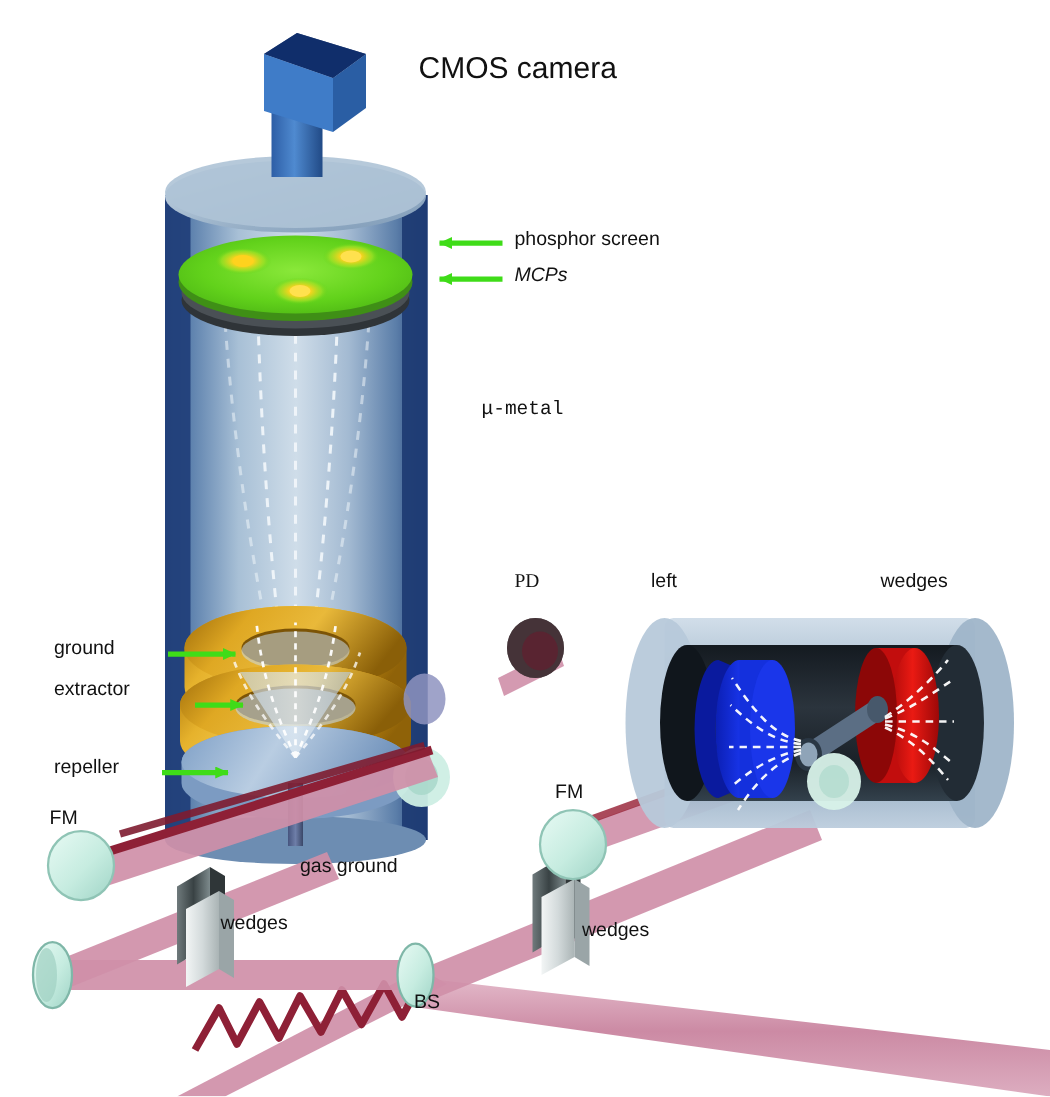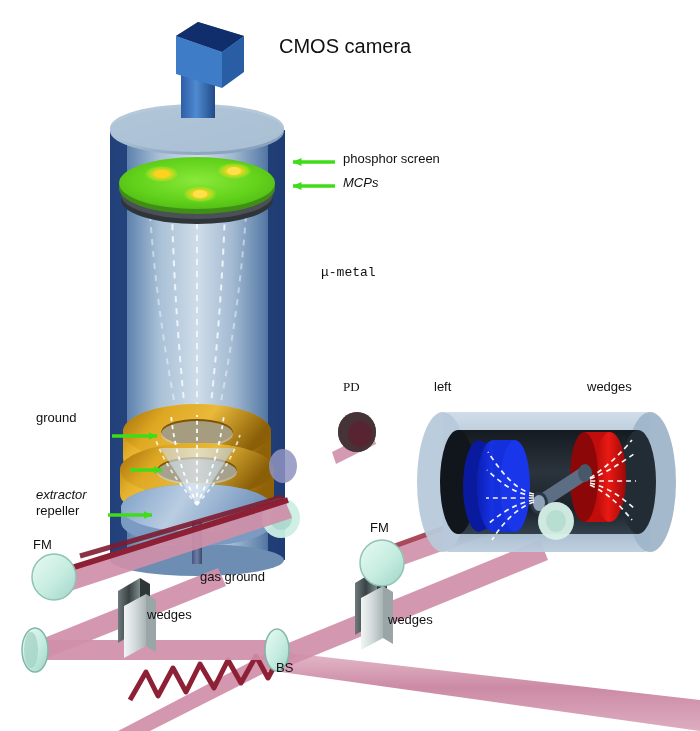--- a/index.html
+++ b/index.html
@@ -343,23 +343,23 @@
 </svg>
 
 <div class="lbl big" style="left:279px; top:36px;">CMOS camera</div>
 
 <div class="lbl" style="left:343px; top:152px;">phosphor screen</div>
 
 <div class="lbl" style="left:343px; top:176px;font-style:italic;">MCPs</div>
 
 <div class="lbl" style="left:321px; top:266px;font-family:Liberation Mono, monospace;">μ-metal</div>
 
-<div class="lbl" style="left:36px; top:411px;">ground</div>
-
-<div class="lbl" style="left:36px; top:488px;font-style:italic;">extractor</div>
+<div class="lbl" style="left:36px; top:425px;">ground</div>
+
+<div class="lbl" style="left:36px; top:452px;">extractor</div>
 
 <div class="lbl" style="left:36px; top:504px;">repeller</div>
 
 <div class="lbl" style="left:33px; top:538px;">FM</div>
 
 <div class="lbl" style="left:200px; top:570px;">gas ground</div>
 
 <div class="lbl" style="left:147px; top:608px;">wedges</div>
 
 <div class="lbl" style="left:276px; top:661px;">BS</div>

